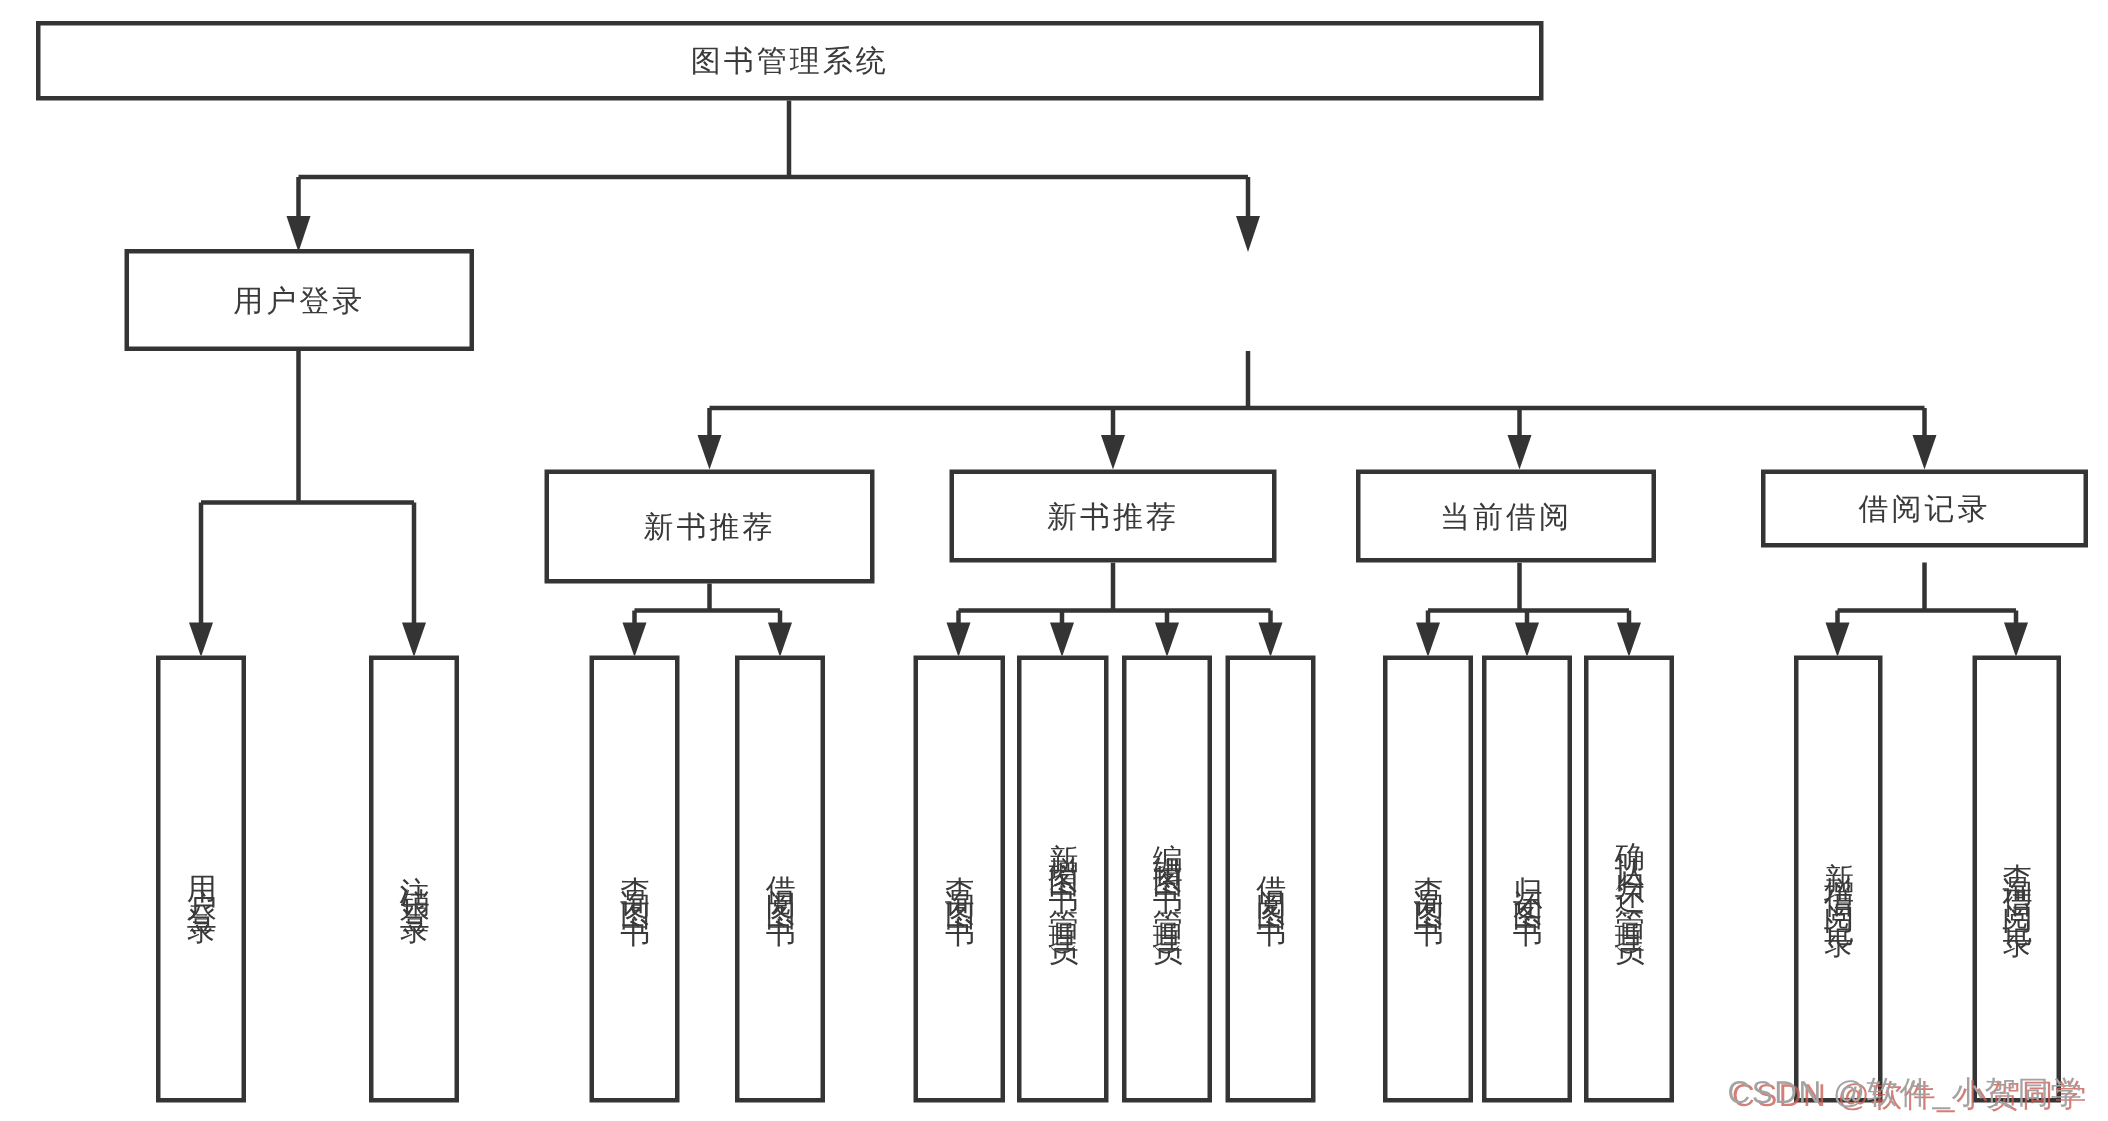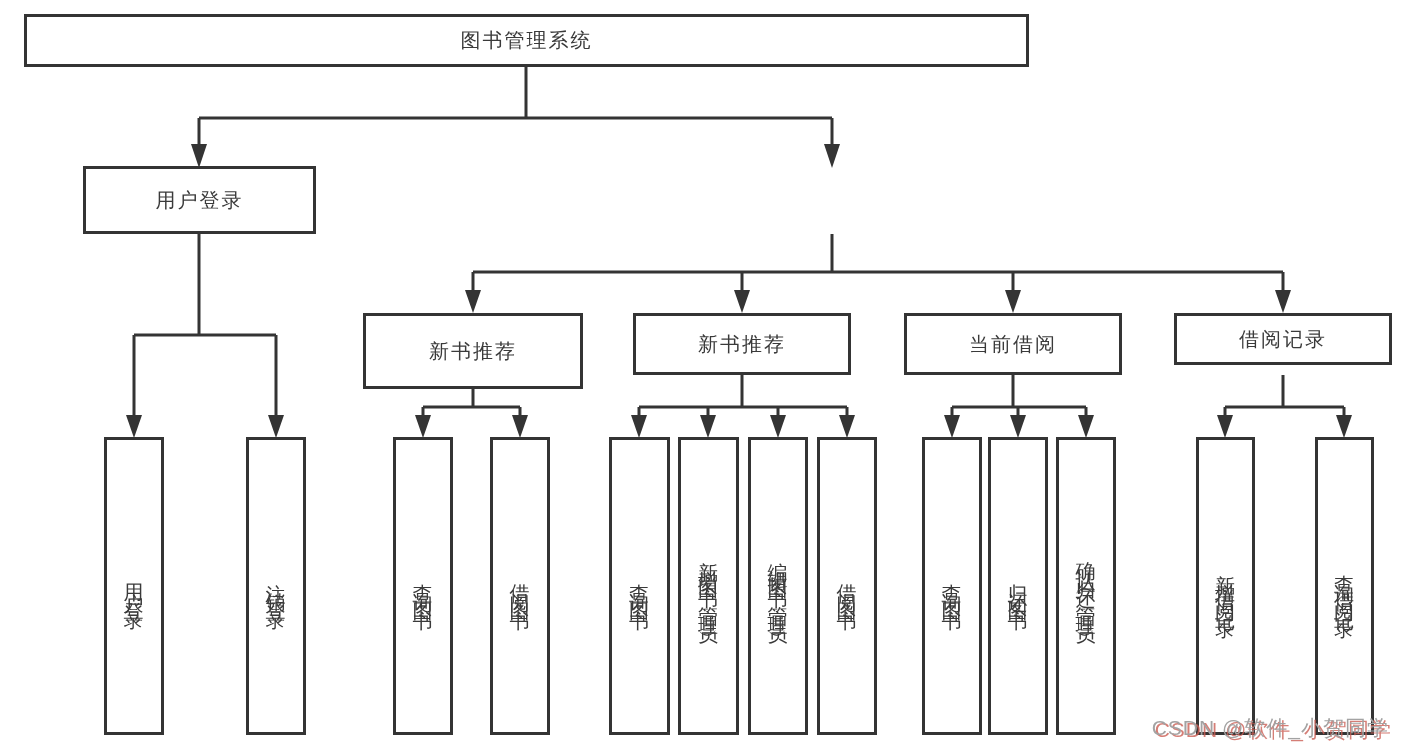--- a/index.html
+++ b/index.html
@@ -81,21 +81,21 @@
   <div class="box hbox" style="left:83px;top:166px;width:233px;height:68px;">
     <span class="lbl">用户登录</span>
   </div>
 
   <div class="box hbox" style="left:363px;top:313px;width:220px;height:76px;">
     <span class="lbl">新书推荐</span>
   </div>
   <div class="box hbox" style="left:633px;top:313px;width:218px;height:62px;">
     <span class="lbl">新书推荐</span>
   </div>
-  <div class="box hbox" style="left:904px;top:313px;width:218px;height:62px;">
+  <div class="box hbox" style="left:904px;top:313px;width:200px;height:62px;">
     <span class="lbl">当前借阅</span>
   </div>
   <div class="box hbox" style="left:1174px;top:313px;width:218px;height:52px;">
     <span class="lbl">借阅记录</span>
   </div>
 
   <div class="box leaf" style="left:104px;top:437px;width:60px;height:298px;">
     <span class="lbl">用户登录</span>
   </div>
   <div class="box leaf" style="left:246px;top:437px;width:60px;height:298px;">

